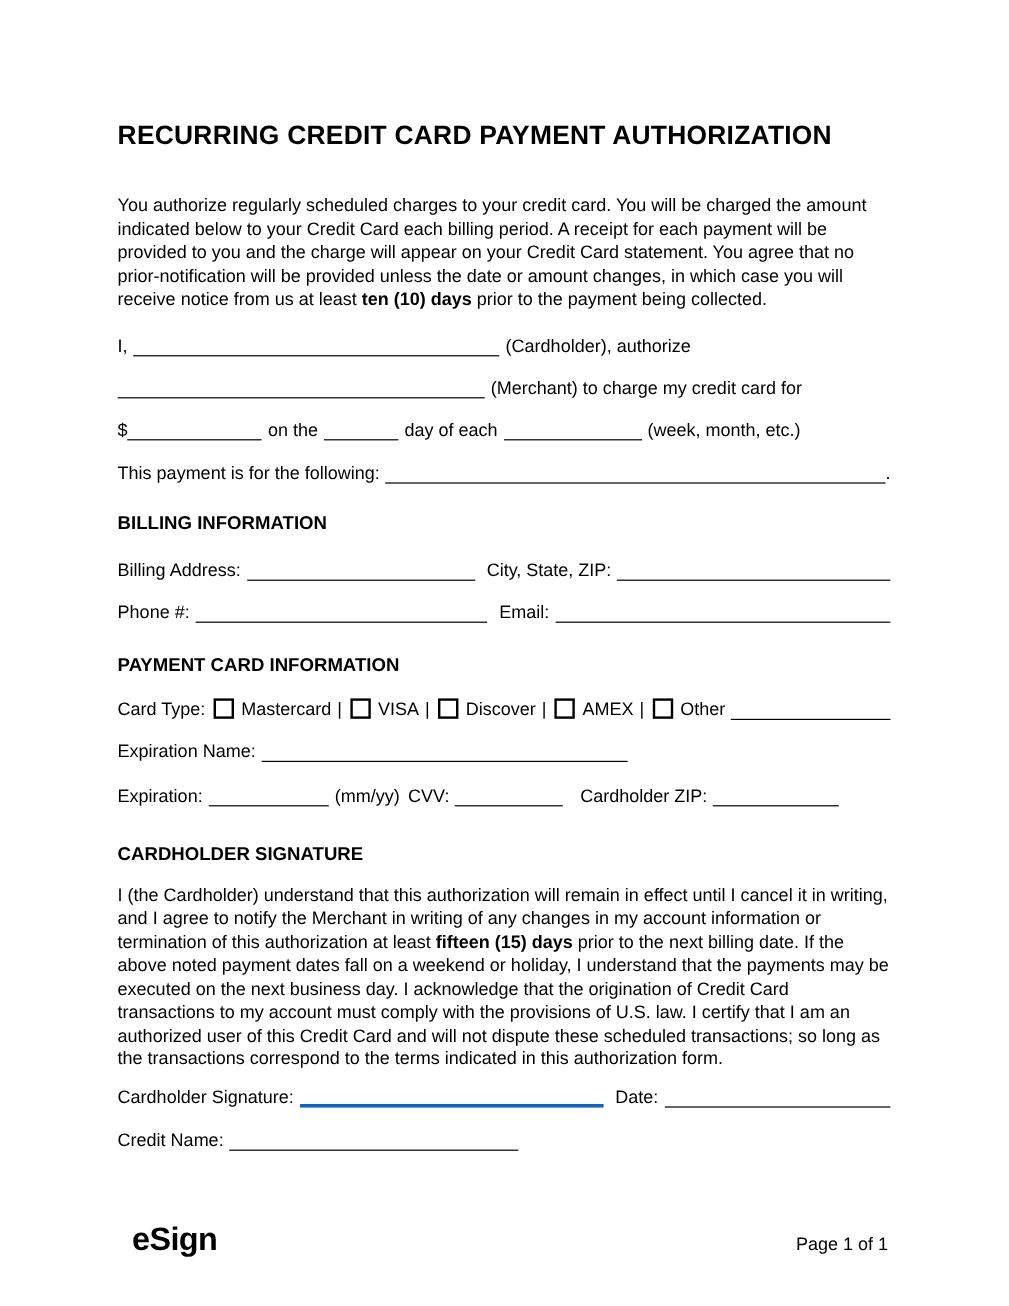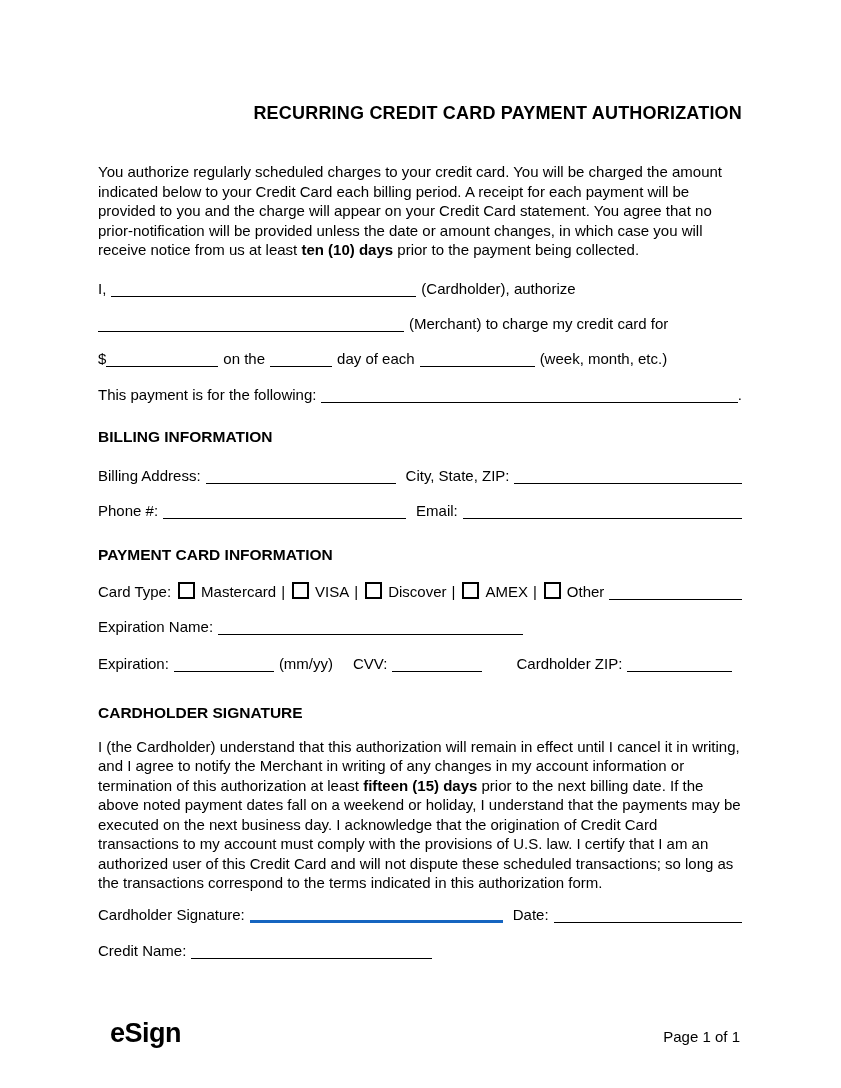--- a/index.html
+++ b/index.html
@@ -13,23 +13,23 @@
     overflow: hidden;
   }
   .content {
     position: absolute;
     left: 98px; top: 0;
     width: 644px;
     font-size: 15px;
   }
   .title {
     margin: 100px 0 0 0;
-    font-size: 18px;
+    font-size: 22px;
     font-weight: 700;
-    text-align: right;
+    text-align: left;
     letter-spacing: 0.2px;
     white-space: nowrap;
     line-height: 26px;
   }
   .body-text {
     margin: 36px 0 0 0;
     line-height: 19.5px;
   }
   .terms-text { margin-top: 14px; }
   .section-heading {
@@ -60,22 +60,22 @@
     flex: 0 0 auto;
   }
   .checkbox {
     width: 17px; height: 17px;
     border: 2px solid #000;
     background: #fff;
     margin: 0 1px 1px 2px;
     flex: 0 0 auto;
   }
   .gap-sm { margin-left: 5px; }
-  .gap-md { margin-left: 15px; }
-  .gap-lg { margin-left: 29px; }
+  .gap-md { margin-left: 2px; }
+  .gap-lg { margin-left: 9px; }
   .mt-16 { margin-top: 16px; }
   .mt-13 { }
   .mt-15 { margin-top: 15px; }
   .mt-24 { margin-top: 24px; }
   .mt-31 { margin-top: 31px; }
   .mt-9  { margin-top: 9px; }
   .footer {
     position: absolute;
     left: 110px; right: 101px; top: 1018px;
     display: flex;

